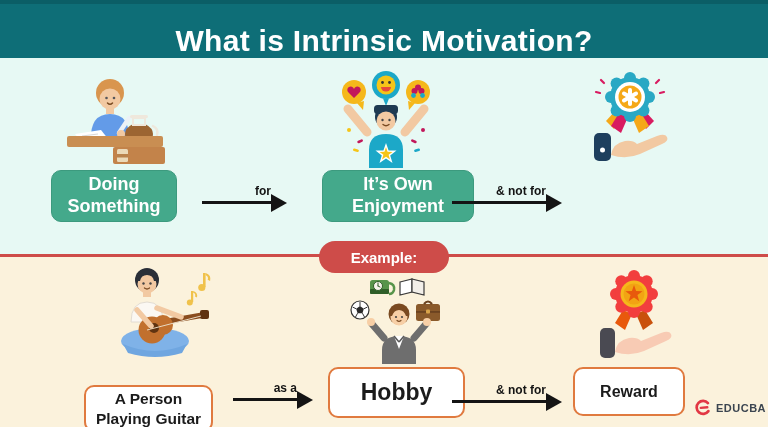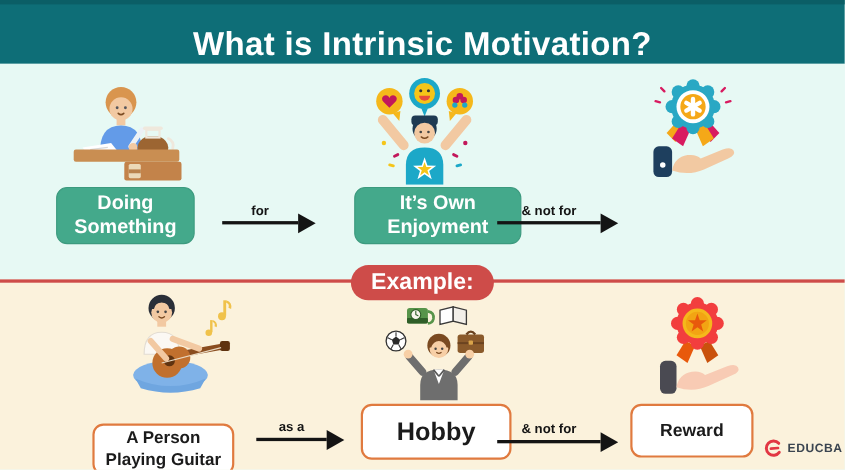--- a/index.html
+++ b/index.html
@@ -13,30 +13,30 @@
   body{font-family:"Liberation Sans",sans-serif;background:#fff;}
   .canvas{position:relative;width:768px;height:427px;overflow:hidden;background:var(--section1_bg);}
   .band{position:absolute;left:0;top:0;width:768px;height:58px;background:var(--header_bg);
         border-top:4px solid var(--header_top);display:flex;align-items:flex-end;justify-content:center;}
   .band h1{color:#fff;font-size:30px;font-weight:800;letter-spacing:.3px;}
   .sec1{position:absolute;left:0;top:58px;width:768px;height:196px;background:var(--section1_bg);}
   .sec2{position:absolute;left:0;top:254px;width:768px;height:173px;background:var(--section2_bg);}
   .divider{position:absolute;left:0;top:254px;width:768px;height:3px;background:var(--accent_red);z-index:2;}
   .pill{position:absolute;left:319px;top:241px;width:130px;height:32px;background:var(--accent_red);
         border-radius:16px;display:flex;align-items:center;justify-content:center;z-index:3;}
-  .pill span{color:#fff;font-weight:800;font-size:21px;}
+  .pill span{color:#fff;font-weight:800;font-size:15px;}
   .illus{position:absolute;z-index:1;}
   .gbox{position:absolute;background:var(--green_box);border:1px solid var(--green_box_border);
         border-radius:10px;display:flex;align-items:center;justify-content:center;text-align:center;z-index:1;}
   .gbox span{color:#fff;font-weight:800;font-size:18px;line-height:1.22;}
   .wbox{position:absolute;background:#fff;border:2px solid var(--orange_border);
         border-radius:10px;display:flex;align-items:center;justify-content:center;text-align:center;z-index:1;}
   .wbox span{color:var(--text_dark);font-weight:800;font-size:15.5px;line-height:1.25;}
   .arrow{position:absolute;z-index:1;}
-  .alabel{text-align:center;font-size:12px;font-weight:800;color:var(--arrow_color);margin-right:16px;margin-bottom:3px;}
+  .alabel{text-align:right;font-size:12px;font-weight:800;color:var(--arrow_color);margin-right:16px;margin-bottom:3px;}
   .aline{height:3px;background:var(--arrow_color);margin-right:16px;position:relative;}
   .aline::after{content:"";position:absolute;right:-16px;top:50%;transform:translateY(-50%);
         border-left:16px solid var(--arrow_color);border-top:9px solid transparent;border-bottom:9px solid transparent;}
   .logo{position:absolute;left:694px;top:399px;display:flex;align-items:center;gap:4px;z-index:2;}
   .logo span{font-size:11px;font-weight:700;color:var(--brand_text);letter-spacing:.5px;}
 </style>
 </head>
 <body>
 
 <div class="canvas">

